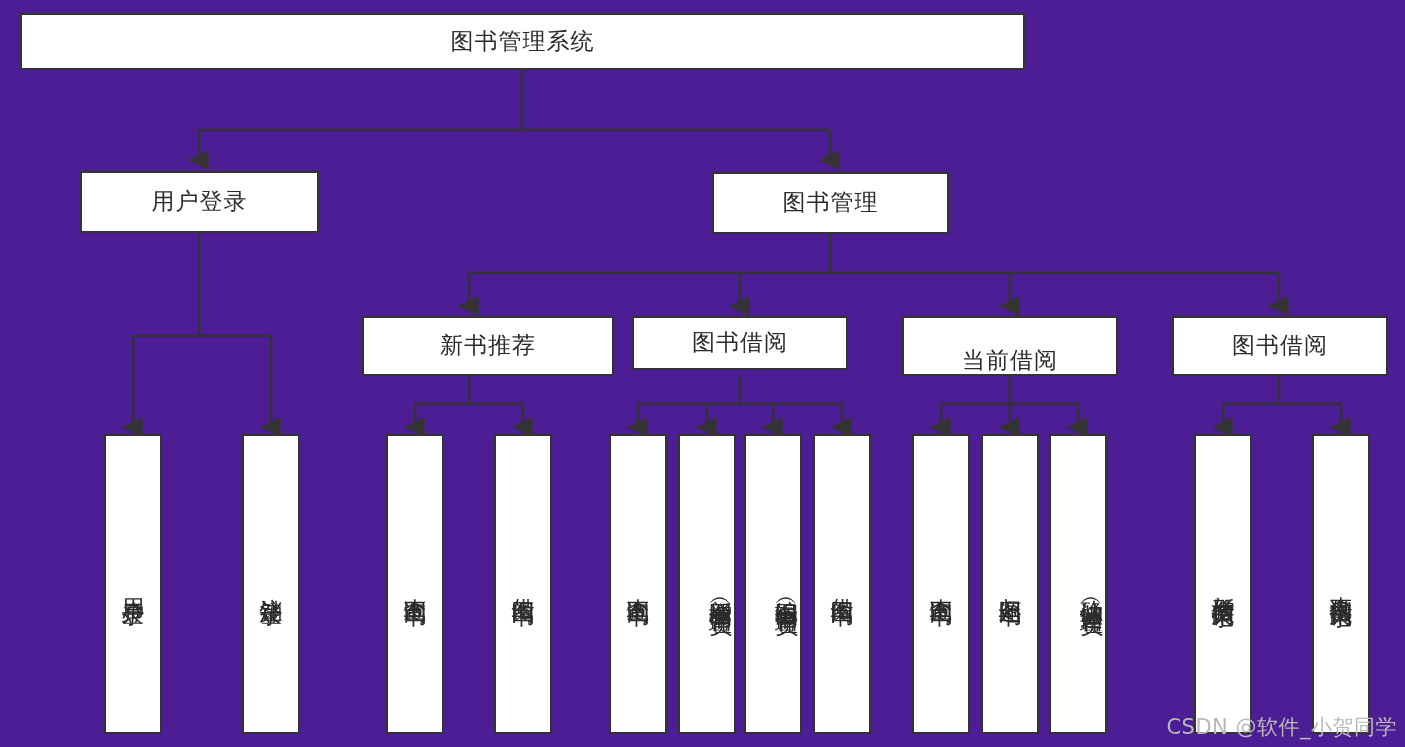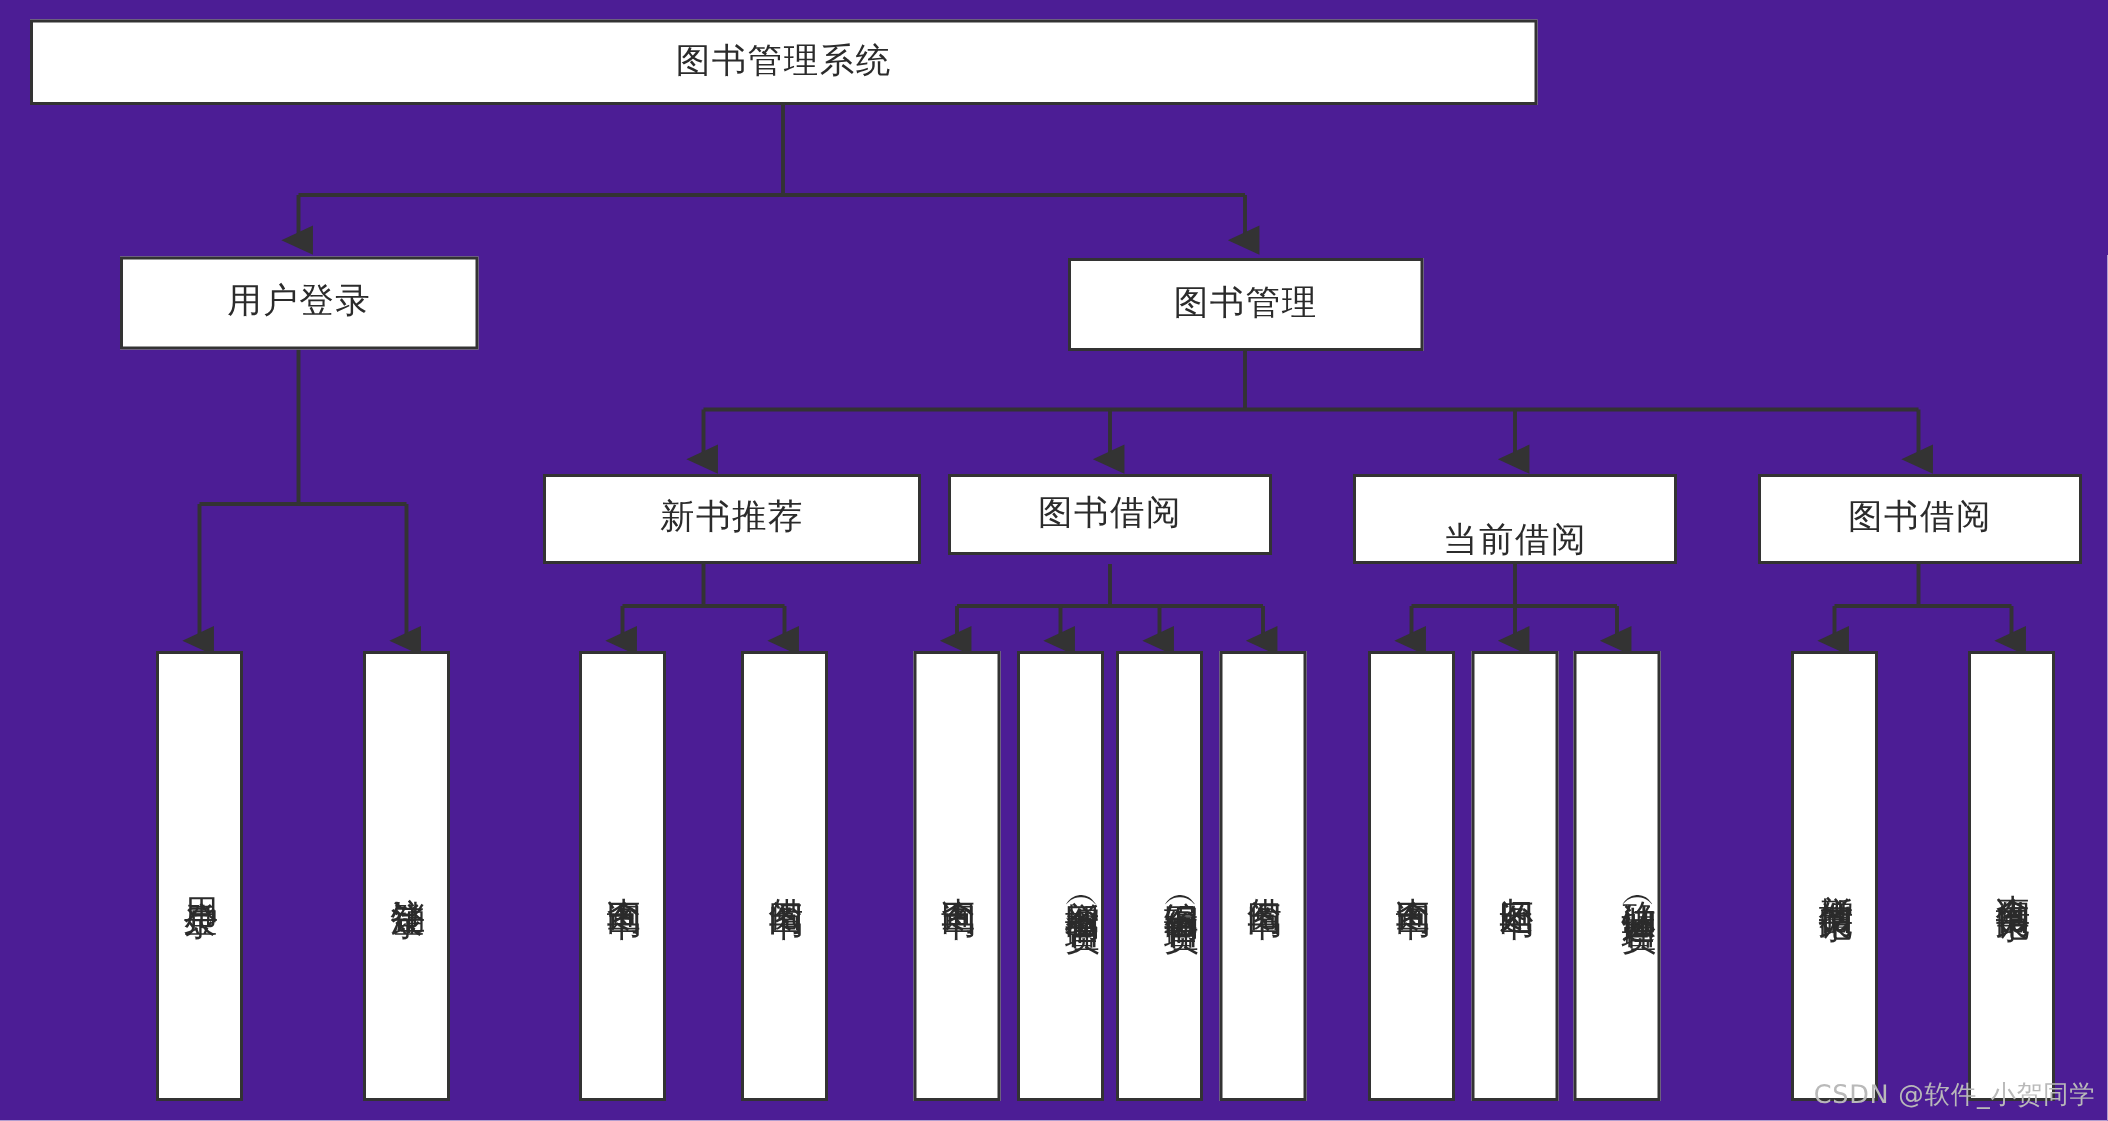--- a/index.html
+++ b/index.html
@@ -55,21 +55,21 @@
     padding-top: 0;
   }
   .node .lbl {
     display: block;
     white-space: pre-line;
   }
   #watermark {
     position: absolute;
     right: 8px;
     bottom: 6px;
-    font-size: 17px;
+    font-size: 21px;
     color: #b9b9b9;
     letter-spacing: 0.5px;
     font-family: "DejaVu Sans", "Liberation Sans", sans-serif;
     white-space: nowrap;
   }
 </style>
 </head>
 <body>
 
 <div id="canvas">

